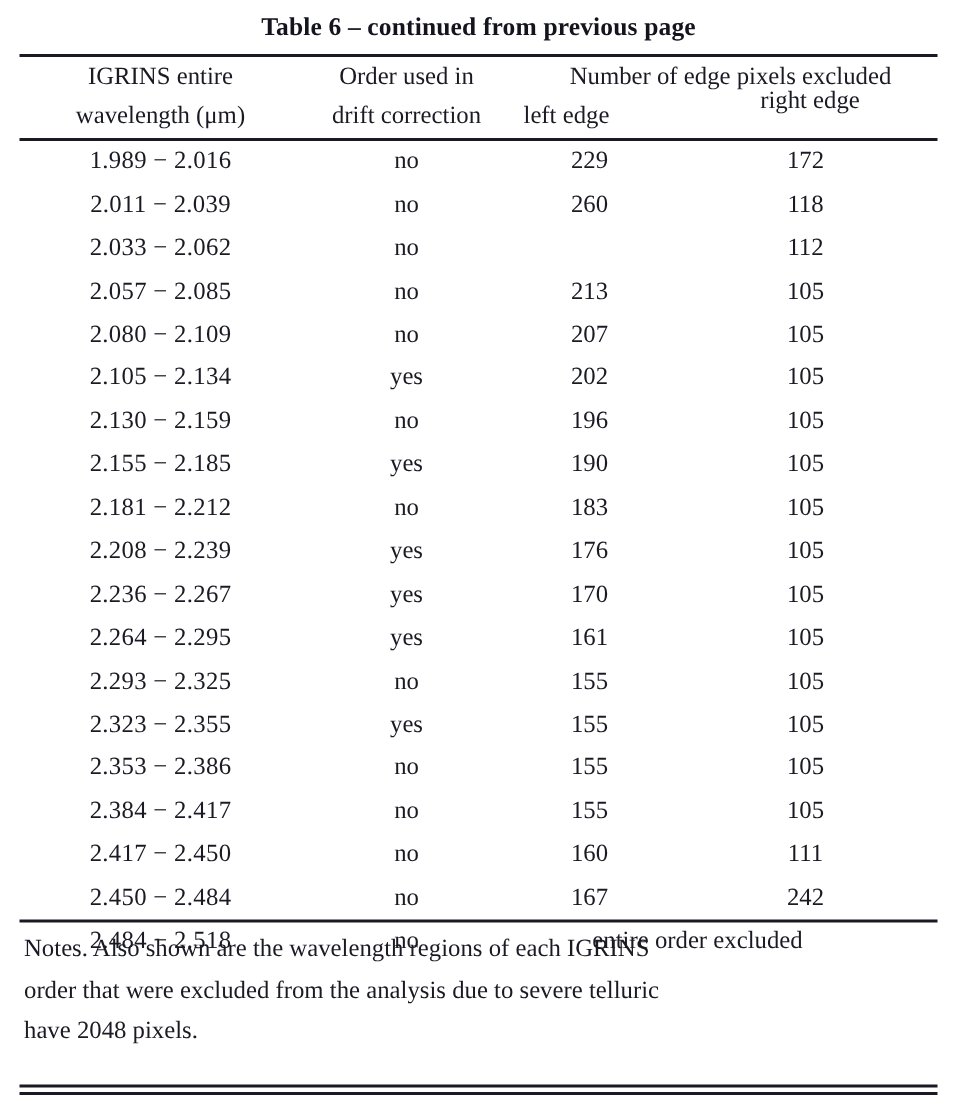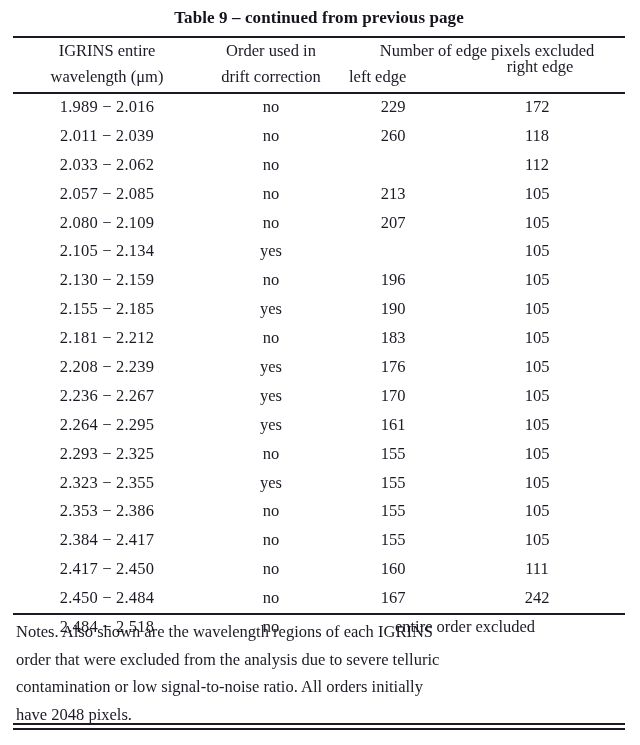--- a/index.html
+++ b/index.html
@@ -129,21 +129,21 @@
     color: #1a1a24;
     text-align: left;
   }
   .notes-line { white-space: nowrap; }
 </style>
 </head>
 <body>
 
 <div class="page">
 
-  <div class="table-caption">Table 9 – continued from previous page</div>
+  <div class="table-caption">Table 6 – continued from previous page</div>
 
   <div class="rule rule-top"></div>
 
   <div class="thead">
     <div class="th th-wave-1">IGRINS entire</div>
     <div class="th th-wave-2">wavelength (μm)</div>
     <div class="th th-drift-1">Order used in</div>
     <div class="th th-drift-2">drift correction</div>
     <div class="th th-edge-top">Number of edge pixels excluded</div>
     <div class="th th-left">left edge</div>
@@ -178,20 +178,21 @@
       </div>
       <div class="row">
         <div class="cell c-wave">2.080 − 2.109</div>
         <div class="cell c-drift">no</div>
         <div class="cell c-left">207</div>
         <div class="cell c-right">105</div>
       </div>
       <div class="row">
         <div class="cell c-wave">2.105 − 2.134</div>
         <div class="cell c-drift">yes</div>
+        <div class="cell c-left">202</div>
         <div class="cell c-right">105</div>
       </div>
       <div class="row">
         <div class="cell c-wave">2.130 − 2.159</div>
         <div class="cell c-drift">no</div>
         <div class="cell c-left">196</div>
         <div class="cell c-right">105</div>
       </div>
       <div class="row">
         <div class="cell c-wave">2.155 − 2.185</div>
@@ -264,20 +265,19 @@
         <div class="cell c-drift">no</div>
         <div class="cell c-span">entire order excluded</div>
       </div>
     </div>
 
   <div class="rule rule-notes"></div>
 
   <div class="notes">
     <div class="notes-line">Notes. Also shown are the wavelength regions of each IGRINS</div>
     <div class="notes-line">order that were excluded from the analysis due to severe telluric</div>
-    <div class="notes-line">contamination or low signal-to-noise ratio. All orders initially</div>
     <div class="notes-line">have 2048 pixels.</div>
   </div>
 
   <div class="rule rule-bottom-a"></div>
   <div class="rule rule-bottom-b"></div>
 
 </div>
 
 </body></html>

